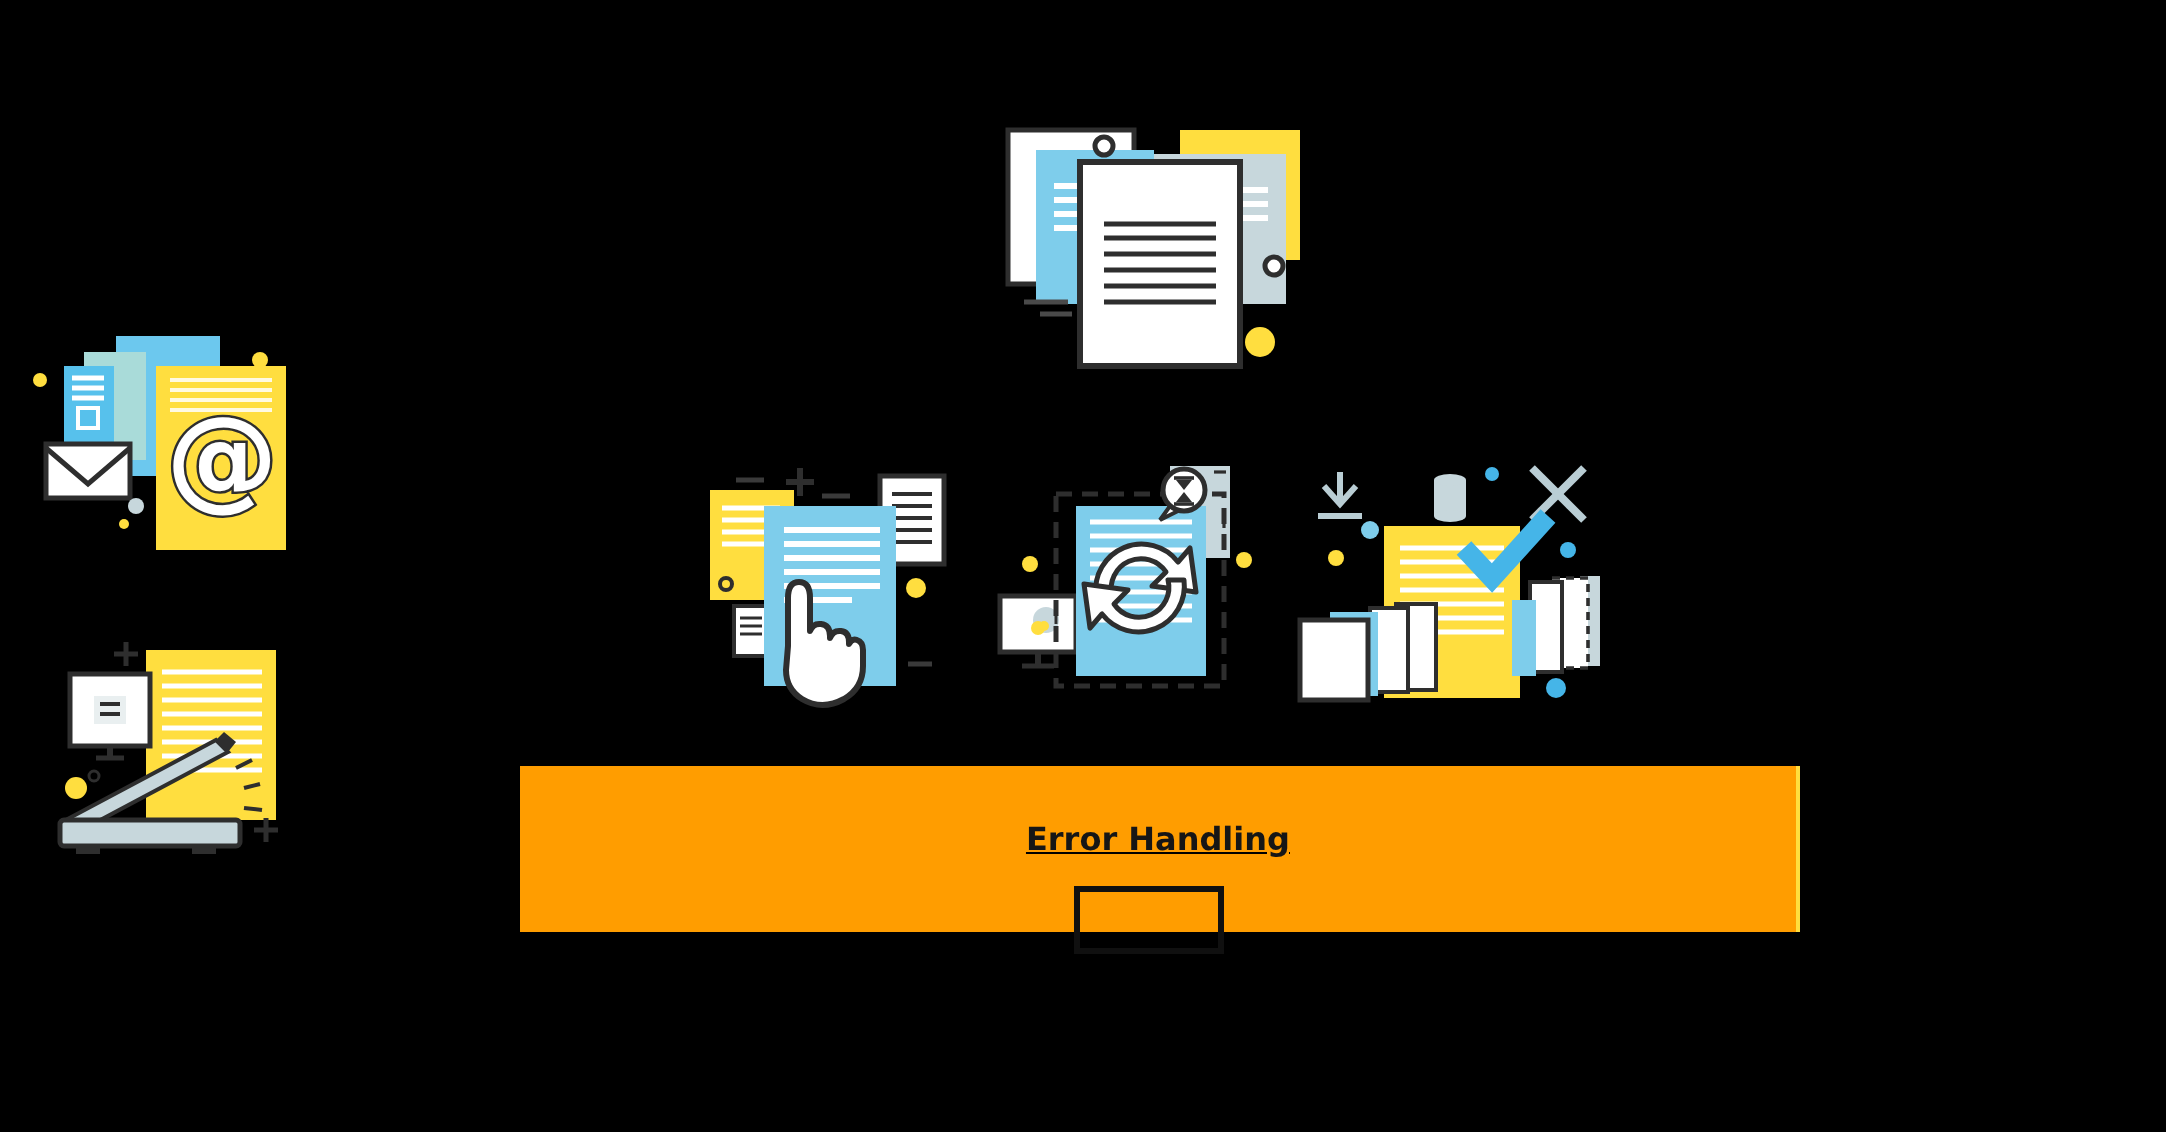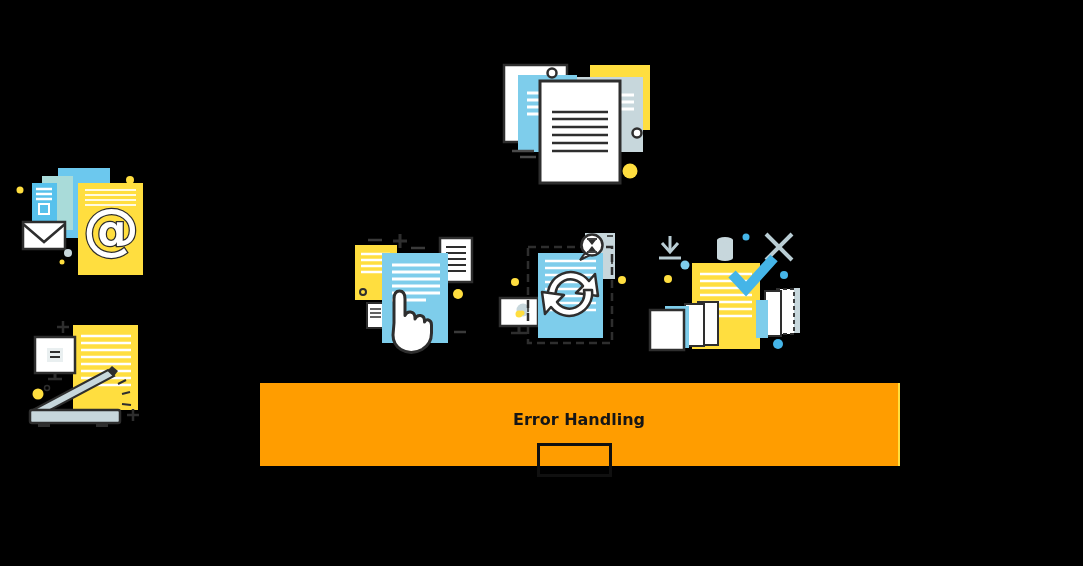--- a/index.html
+++ b/index.html
@@ -1,21 +1,21 @@
 <!DOCTYPE html>
 <html><head>
 <meta charset="utf-8">
 <style>
   html,body{margin:0;padding:0;background:#000;}
   #canvas{position:relative;width:1083px;height:566px;background:#000;overflow:hidden;
           font-family:"DejaVu Sans","Liberation Sans",sans-serif;}
   .illus{position:absolute;}
   .illus svg{display:block;}
   #banner{position:absolute;left:260px;top:383px;width:640px;height:83px;
-          background:#FF9D00;border-right:2px solid #FFDE3F;box-sizing:border-box;}
+          background:#FF9D00;border-right:2px solid #FFDE3F;box-sizing:border-box;text-decoration:underline;}
   #banner .label{display:block;text-align:center;margin-top:27px;
           font-size:16px;font-weight:bold;color:#161616;letter-spacing:0px;}
   #banner .connector-box{position:absolute;left:277px;top:60px;width:75px;height:34px;
           border:3px solid #101010;box-sizing:border-box;background:transparent;}
 </style>
 </head>
 <body>
 
 <div id="canvas">
 

